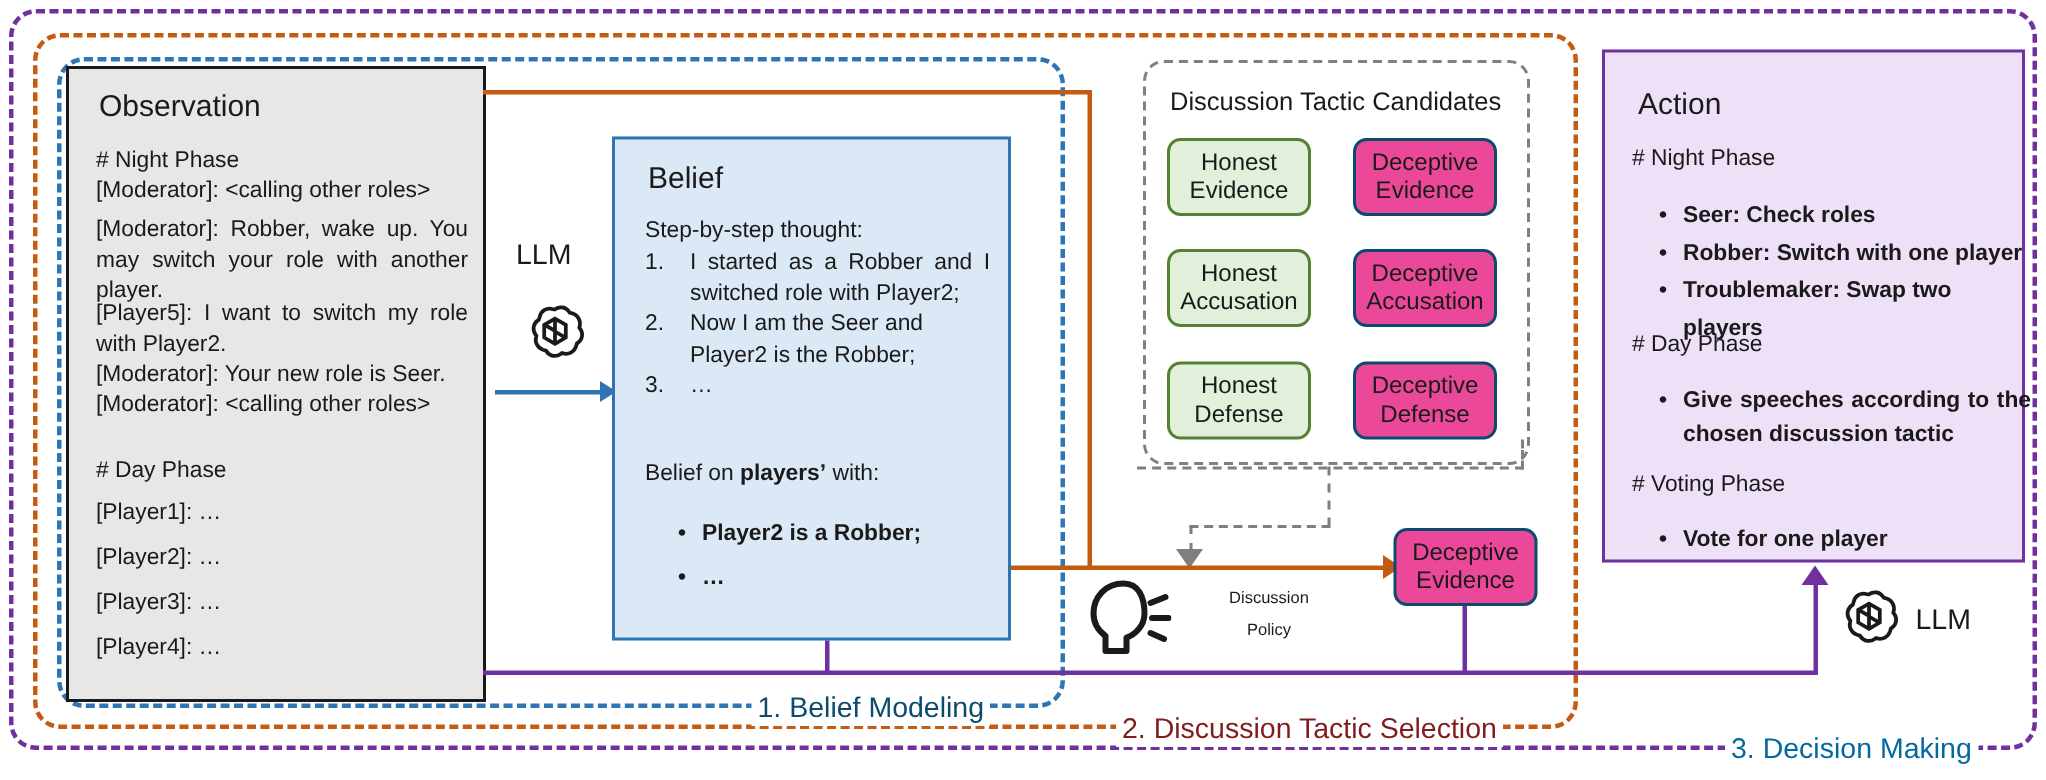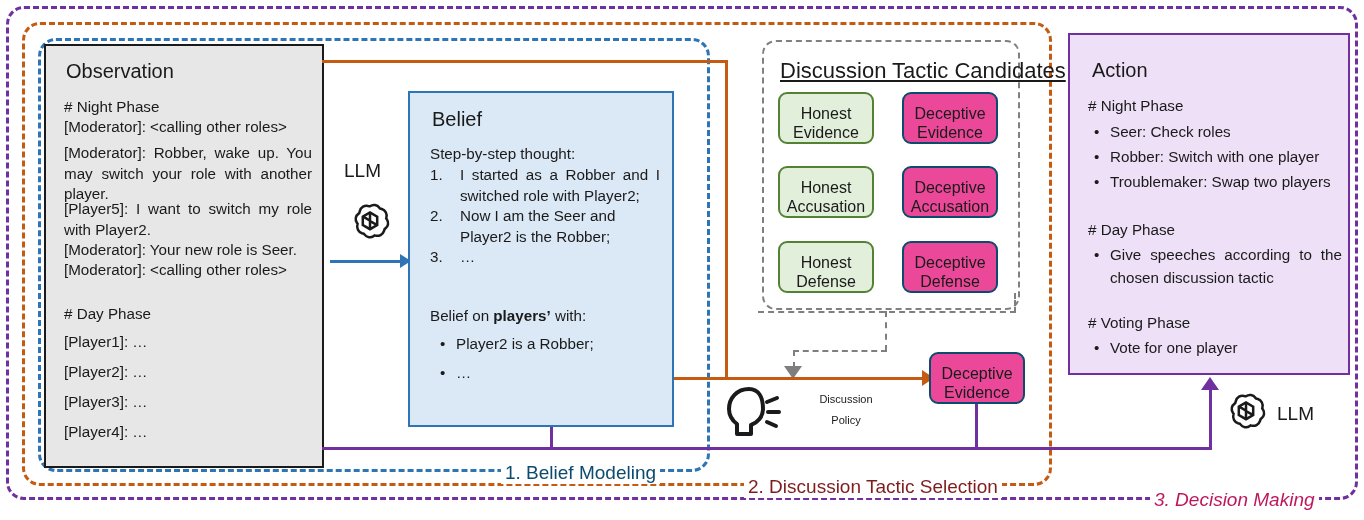--- a/index.html
+++ b/index.html
@@ -9,36 +9,36 @@
 
   
   .stage{position:absolute;box-sizing:border-box;border-style:dashed;border-radius:18px;background:transparent;}
   .stage-purple{border-width:3px;border-color:#7030a0;}
   .stage-orange{border-width:3px;border-color:#c55a11;}
   .stage-blue{border-width:3px;border-color:#2e75b6;}
 
   .stage-label{position:absolute;font-size:19px;white-space:nowrap;background:#fff;padding:0 4px;}
   .lbl-blue{color:#0c4a6e;}
   .lbl-orange{color:#7f1d1d;}
-  .lbl-purple{color:#be185d;font-style:italic;}
+  .lbl-purple{color:#0369a1;}
 
   
   .panel{position:absolute;box-sizing:border-box;}
   .panel-obs{background:#e7e7e7;border:2px solid #1a1a1a;}
   .panel-belief{background:#dbe8f5;border:2px solid #2e75b6;}
   .panel-action{background:#eee0f7;border:2px solid #7030a0;}
 
   .panel-title{font-size:20px;margin:0;padding:0;}
   .body-text{font-size:15.2px;line-height:20.5px;}
   .just{text-align:justify;text-justify:inter-word;}
 
   
   .tactic-box{position:absolute;box-sizing:border-box;border:2.5px dashed #808080;border-radius:14px;background:#fff;}
-  .tactic-title{position:absolute;font-size:22px;white-space:nowrap;text-decoration:underline;}
-  .chip{position:absolute;box-sizing:border-box;border-radius:9px;display:flex;align-items:flex-end;
+  .tactic-title{position:absolute;font-size:17px;white-space:nowrap;}
+  .chip{position:absolute;box-sizing:border-box;border-radius:9px;display:flex;align-items:center;
         justify-content:center;text-align:center;font-size:16px;line-height:19px;}
   .chip-green{background:#e2efda;border:2px solid #548235;}
   .chip-orange{background:#ec4899;border:2px solid #0c4a6e;}
 
   
   .ln{position:absolute;}
   .h-orange{background:#c55a11;height:3px;}
   .v-orange{background:#c55a11;width:3px;}
   .h-purple{background:#7030a0;height:3px;}
   .v-purple{background:#7030a0;width:3px;}
@@ -49,21 +49,21 @@
   .ar-right-blue{border-top:7px solid transparent;border-bottom:7px solid transparent;border-left:11px solid #2e75b6;}
   .ar-up-purple{border-left:9px solid transparent;border-right:9px solid transparent;border-bottom:13px solid #7030a0;}
   .ar-down-gray{border-left:9px solid transparent;border-right:9px solid transparent;border-top:13px solid #7f7f7f;}
 
   .dash-h{position:absolute;height:0;border-top:2.5px dashed #7f7f7f;}
   .dash-v{position:absolute;width:0;border-left:2.5px dashed #7f7f7f;}
 
   .mini-label{position:absolute;font-size:11px;line-height:21px;text-align:center;}
   .llm-text{position:absolute;font-size:19px;}
   svg{display:block;}
-  ul.bul{margin:0;padding:0;list-style:none;}
+  ul.bul{margin:12px;padding:0;list-style:none;font-weight:bold;}
   ul.bul li{position:relative;padding-left:22px;}
   ul.bul li:before{content:"\2022";position:absolute;left:6px;top:0;}
   ol.num{margin:0;padding:0;list-style:none;counter-reset:si;}
   ol.num li{position:relative;padding-left:30px;counter-increment:si;}
   ol.num li:before{content:counter(si) ".";position:absolute;left:0;top:0;}
 </style>
 </head>
 <body>
 
 <div class="stage stage-purple" style="left:6px;top:6px;width:1352px;height:494px;"></div>

